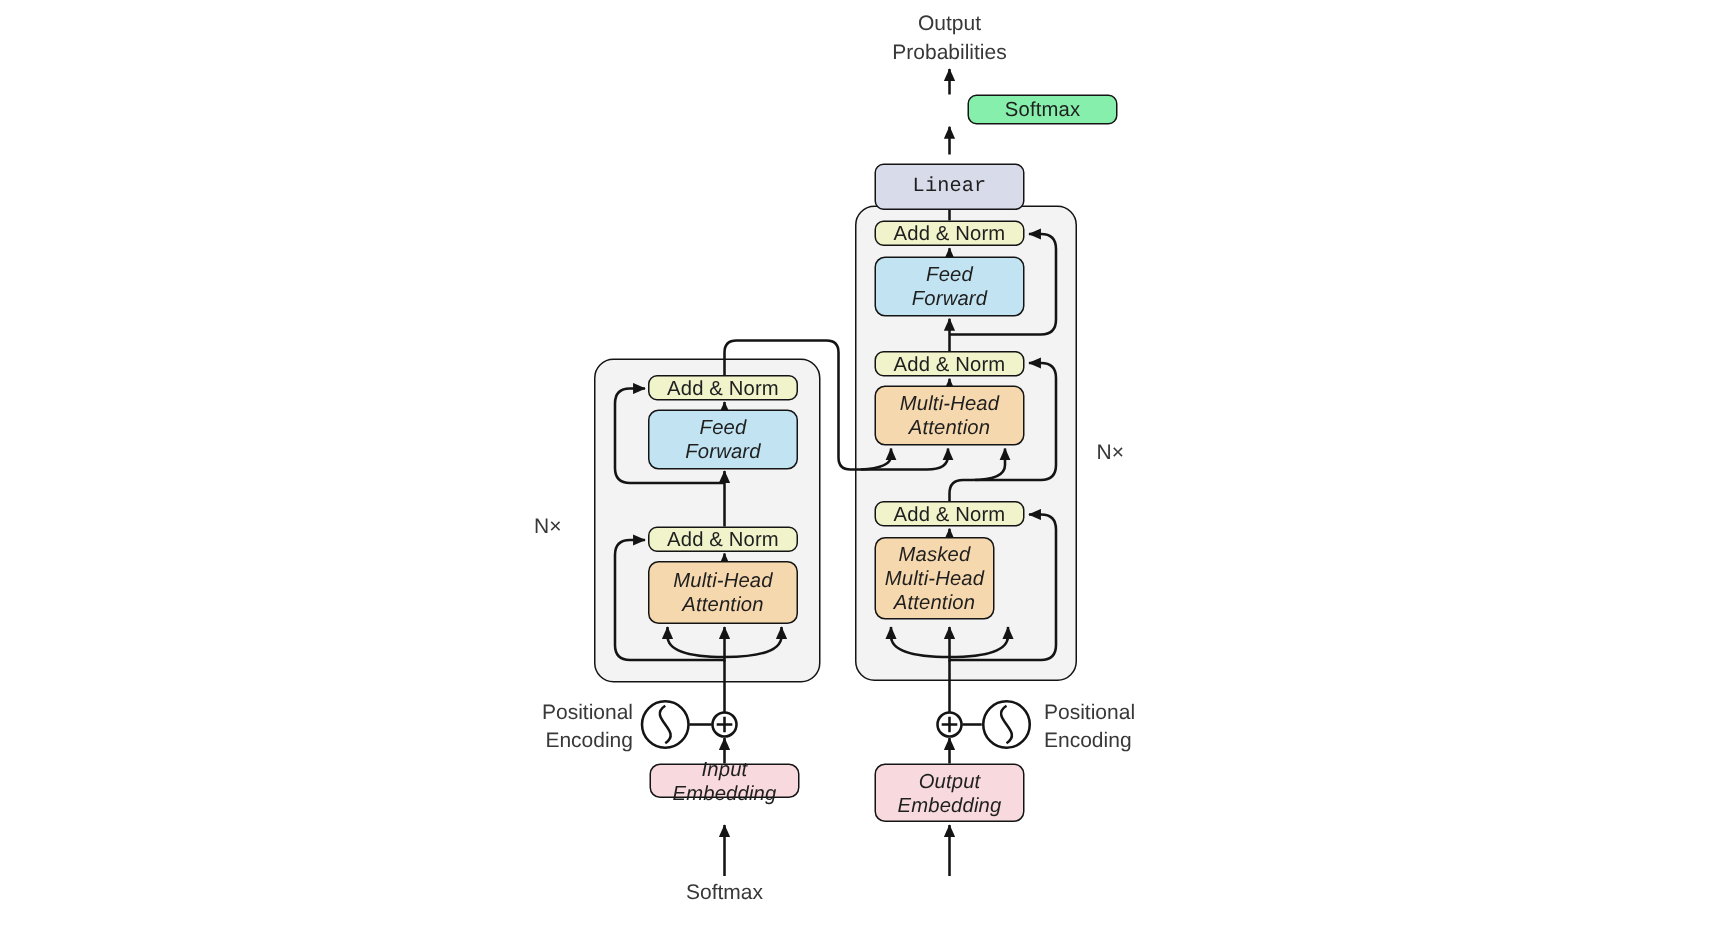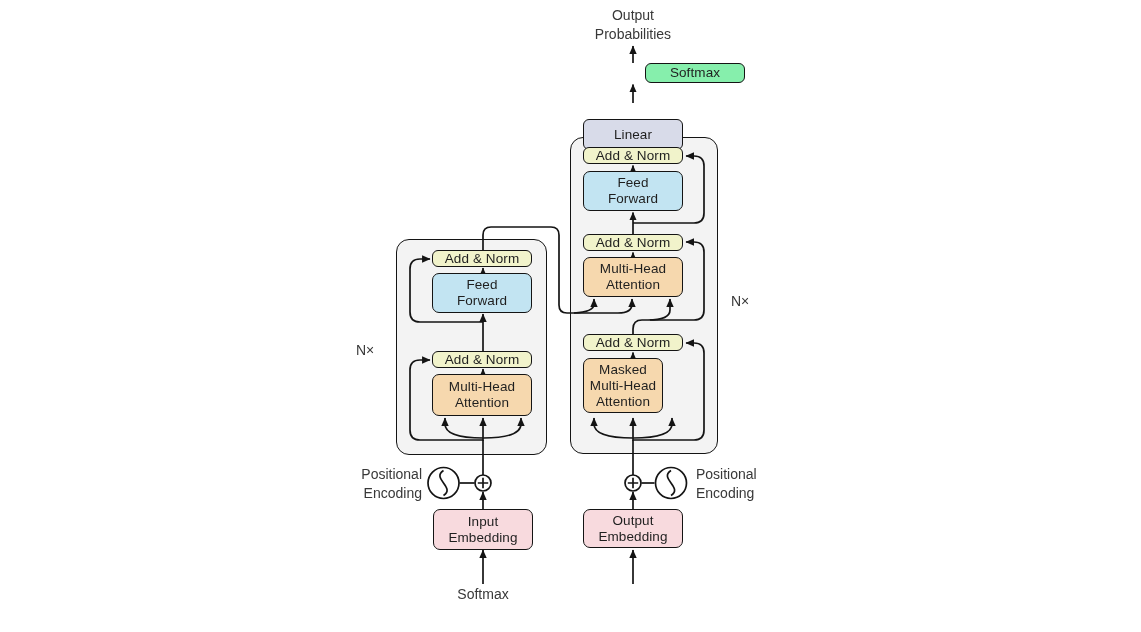--- a/index.html
+++ b/index.html
@@ -24,21 +24,21 @@
     box-sizing: border-box;
     display: flex; align-items: center; justify-content: center;
     text-align: center;
     font-size: 13.5px; line-height: 16px;
     color: #1f1f1f;
     white-space: pre-line;
     z-index: 3;
     letter-spacing: 0.1px;
   }
   .box.small { border-radius: 6px; line-height: 14px; }
-  .box.large { border-radius: 7px; }
+  .box.large { border-radius: 7px; font-style: italic; }
   .lbl {
     position: absolute;
     font-size: 14px; line-height: 19px;
     color: #383838;
     white-space: pre-line;
     z-index: 3;
   }
   .lbl.center { text-align: center; }
   .lbl.right  { text-align: right; }
 </style>
@@ -113,41 +113,41 @@
         <path d="M 633 477.8 V 488.2 M 627.8 483 H 638.2"></path>
       </g>
       <g>
         <circle cx="671" cy="483" r="15.5" fill="#ffffff"></circle>
         <path d="M 671 470.5 C 658.5 478.5, 683.5 487.5, 671 495.5"></path>
       </g>
     </g>
   </svg>
 
   <div class="box small" style="left: 609px; top: 63px; width: 100px; height: 20px; background: #86efac; margin-left: 36px;">Softmax</div>
-  <div class="box small" style="left: 583px; top: 119px; width: 100px; height: 31px; background: rgb(216, 219, 233);">Linear</div>
+  <div class="box small" style="left: 583px; top: 109px; width: 100px; height: 31px; background: rgb(216, 219, 233); font-family: Liberation Mono, monospace;">Linear</div>
 
   <div class="box small" style="left: 583px; top: 147px; width: 100px; height: 17px; background: rgb(241, 243, 203);">Add &amp; Norm</div>
   <div class="box large" style="left: 583px; top: 171px; width: 100px; height: 40px; background: rgb(194, 228, 242);">Feed
 Forward</div>
   <div class="box small" style="left: 583px; top: 234px; width: 100px; height: 17px; background: rgb(241, 243, 203);">Add &amp; Norm</div>
   <div class="box large" style="left: 583px; top: 257px; width: 100px; height: 40px; background: rgb(246, 216, 174);">Multi-Head
 Attention</div>
   <div class="box small" style="left: 583px; top: 334px; width: 100px; height: 17px; background: rgb(241, 243, 203);">Add &amp; Norm</div>
   <div class="box large" style="left: 583px; top: 358px; width: 80px; height: 55px; background: rgb(246, 216, 174);">Masked
 Multi-Head
 Attention</div>
 
   <div class="box small" style="left: 432px; top: 250px; width: 100px; height: 17px; background: rgb(241, 243, 203);">Add &amp; Norm</div>
   <div class="box large" style="left: 432px; top: 273px; width: 100px; height: 40px; background: rgb(194, 228, 242);">Feed
 Forward</div>
   <div class="box small" style="left: 432px; top: 351px; width: 100px; height: 17px; background: rgb(241, 243, 203);">Add &amp; Norm</div>
   <div class="box large" style="left: 432px; top: 374px; width: 100px; height: 42px; background: rgb(246, 216, 174);">Multi-Head
 Attention</div>
 
-  <div class="box large" style="left: 433px; top: 509px; width: 100px; height: 41px; background: rgb(248, 218, 222);">Input
+  <div class="box large" style="left: 433px; top: 509px; width: 100px; height: 23px; background: rgb(248, 218, 222);">Input
 Embedding</div>
   <div class="box large" style="left: 583px; top: 509px; width: 100px; height: 39px; background: rgb(248, 218, 222);">Output
 Embedding</div>
 
   <div class="lbl center" style="left:563px; top:6px; width:140px;">Output
 Probabilities</div>
   <div class="lbl" style="left:356px; top:341px; width:40px;">N×</div>
   <div class="lbl" style="left:731px; top:292px; width:40px;">N×</div>
   <div class="lbl right" style="left:338px; top:465px; width:84px;">Positional
 Encoding</div>

